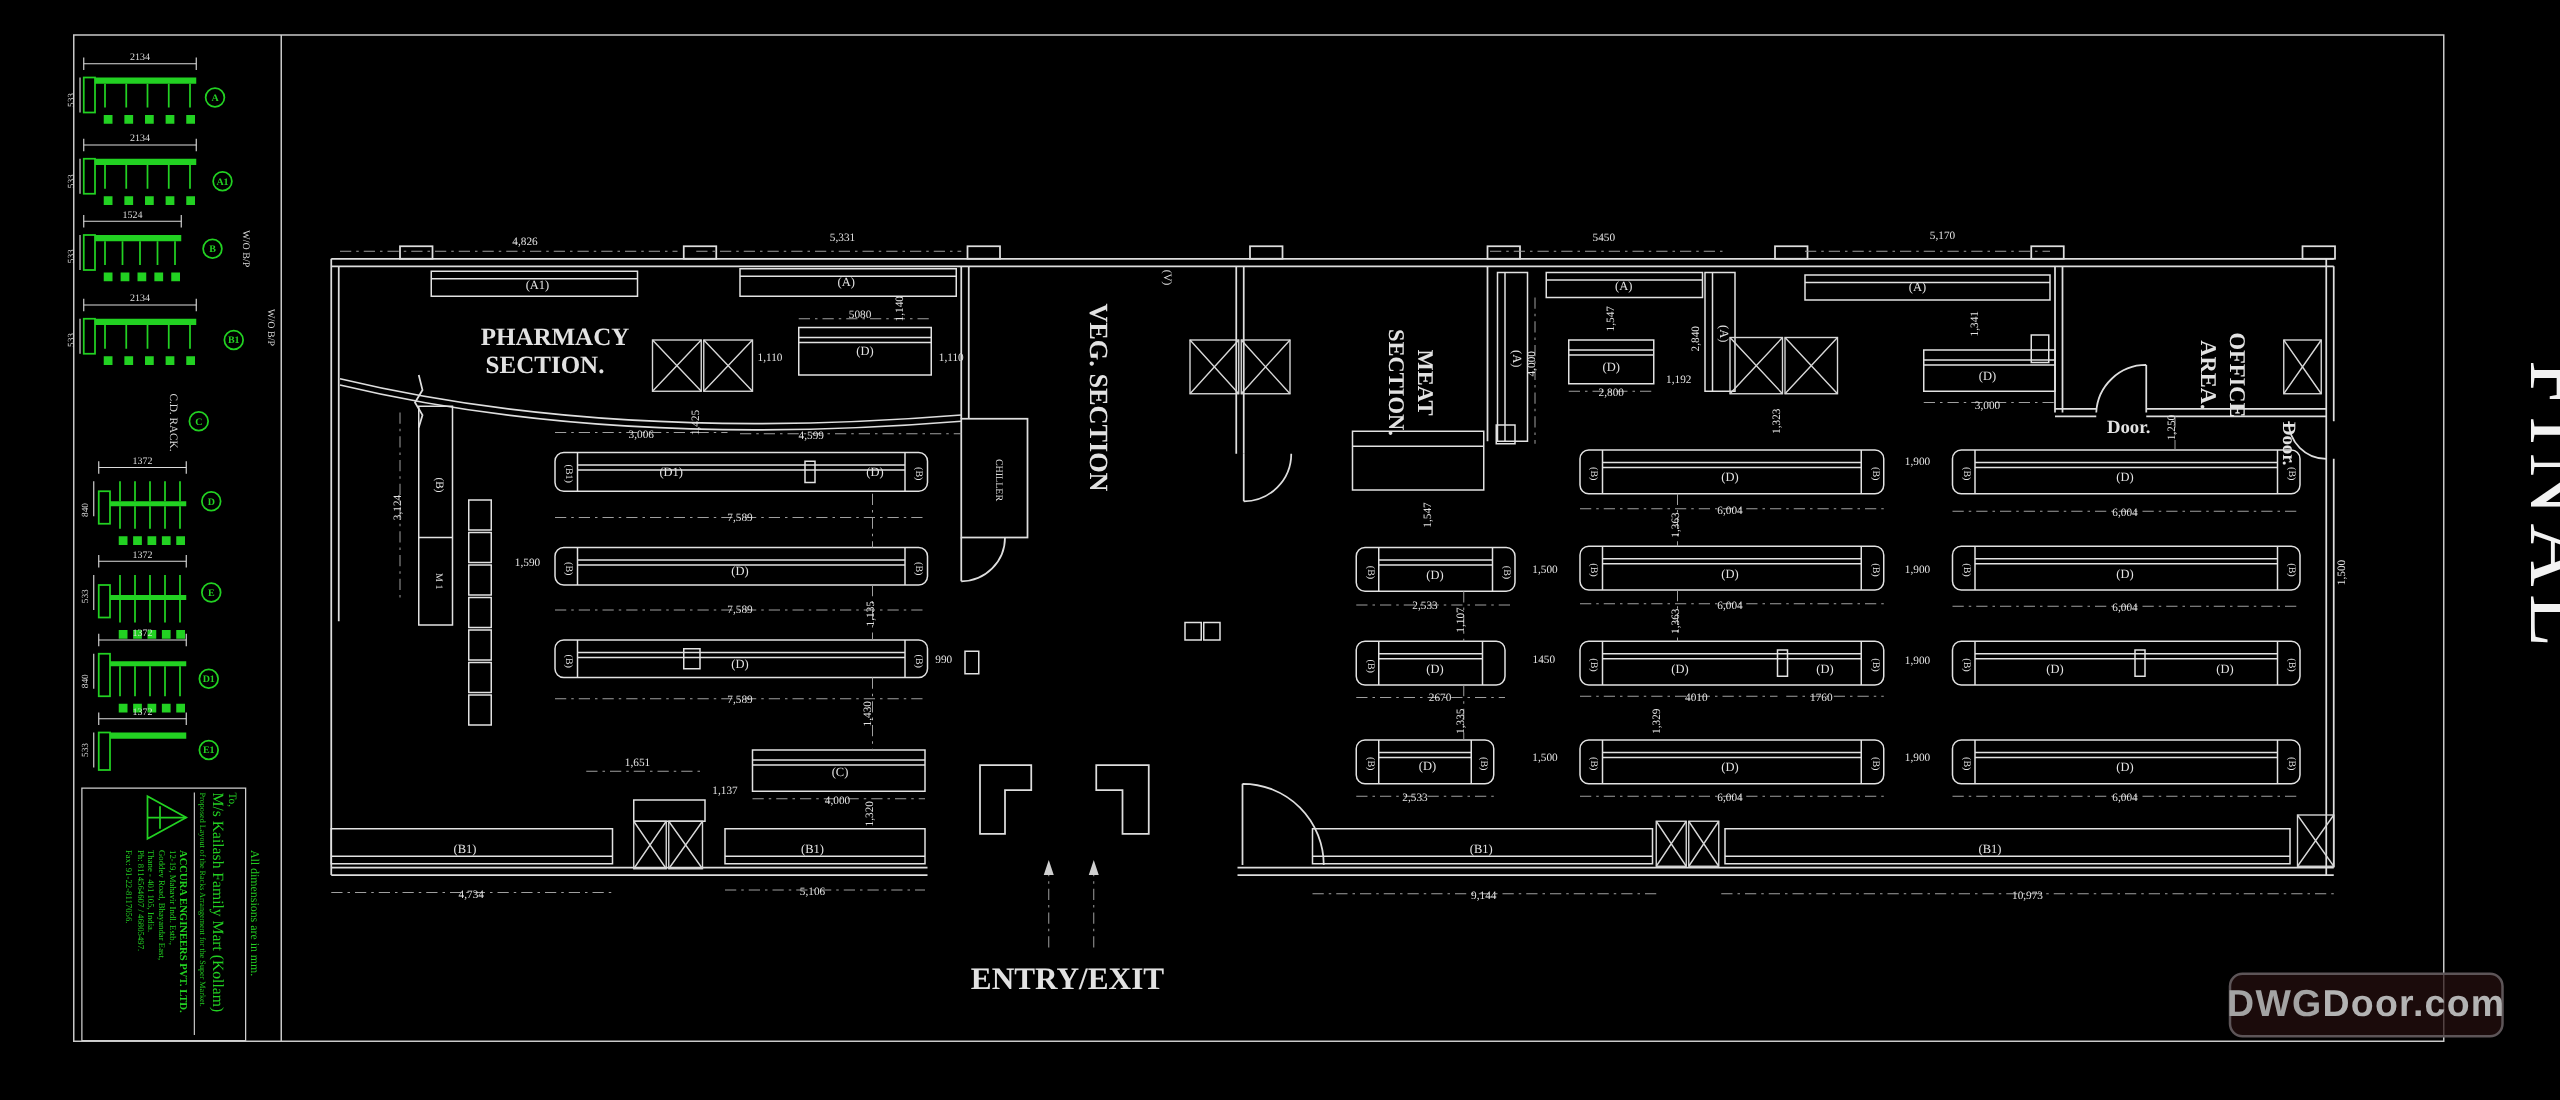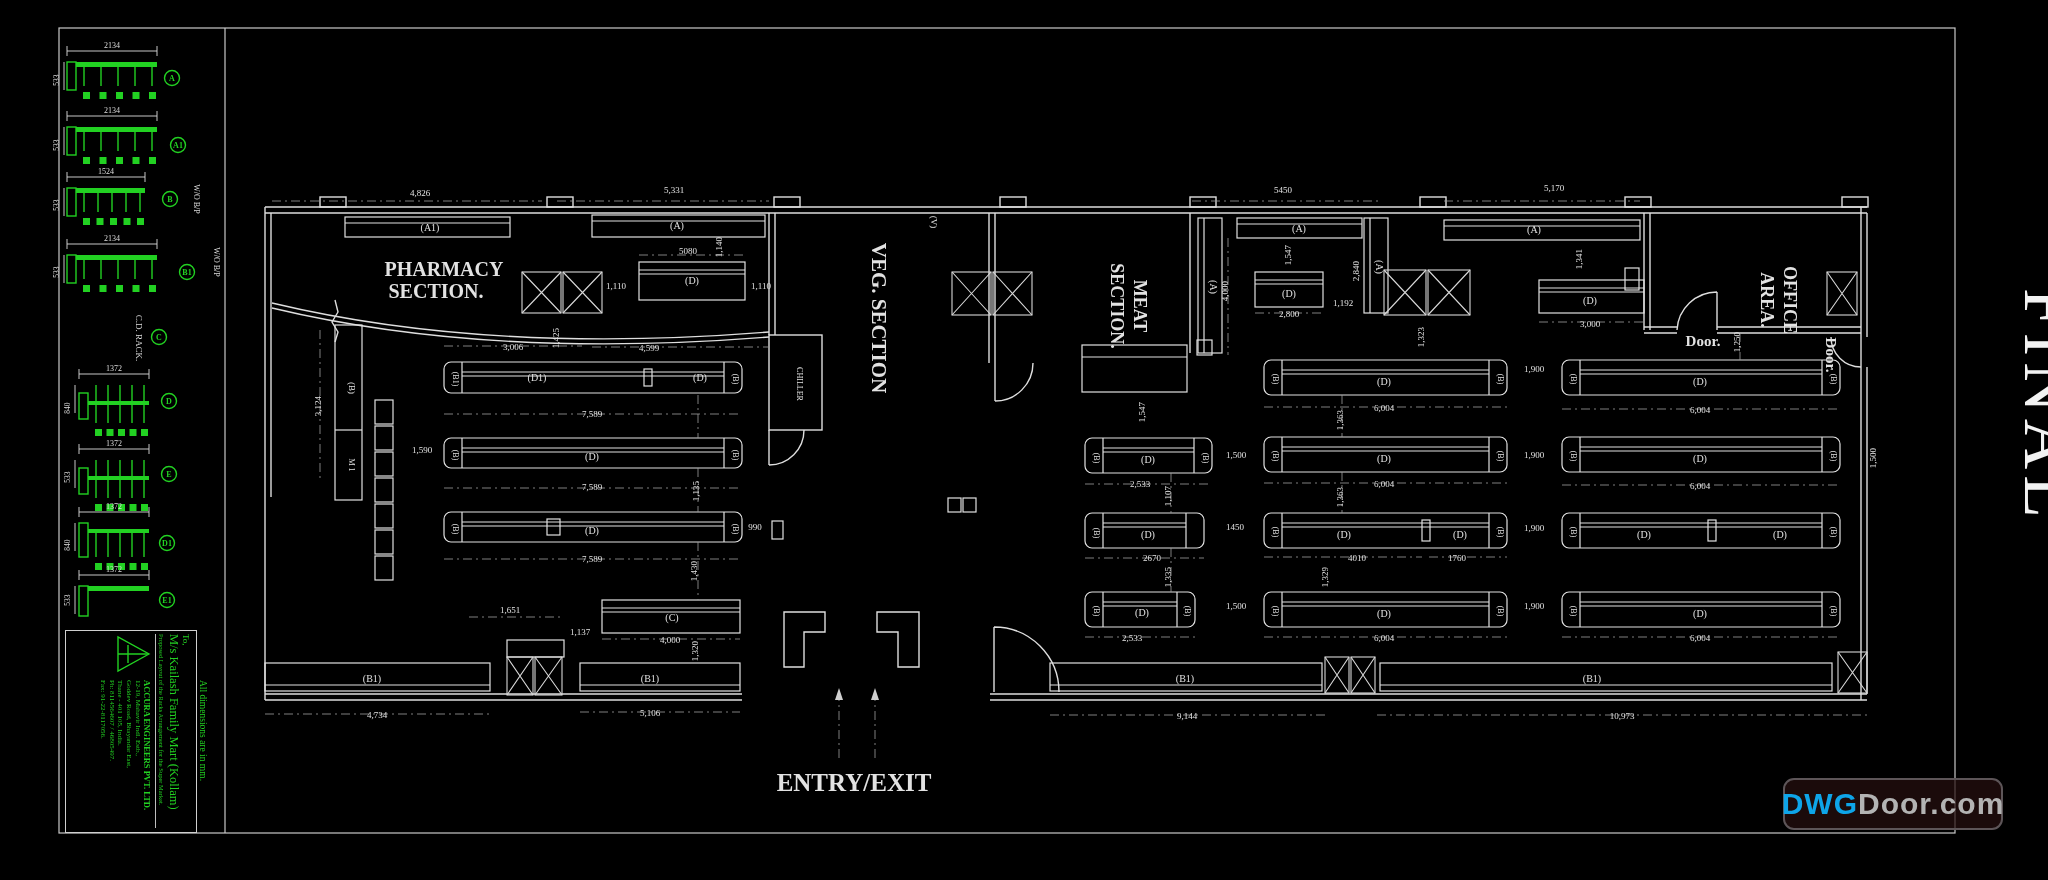--- a/index.html
+++ b/index.html
@@ -23,21 +23,21 @@
   .tb-sub{font-size:6.5px;border-bottom:1px solid #bdbdbd;padding-bottom:2px;margin:1px 0 3px 2px;white-space:nowrap;}
   .tb-row{display:flex;gap:6px;align-items:flex-start;margin-left:2px;}
   .tb-name{font-size:8.5px;font-weight:bold;white-space:nowrap;}
   .tb-line{font-size:7px;white-space:nowrap;line-height:1.25;}
   .units{position:absolute;left:101px;top:724px;width:200px;height:13px;transform:rotate(90deg);
          color:#22d122;font-size:9.5px;text-align:center;}
   
   .wm{position:absolute;left:1783px;top:778px;width:216px;height:48px;border:2px solid #5d5558;
       border-radius:11px;background:rgba(38,15,15,.72);display:flex;align-items:center;justify-content:center;
       font-family:"Liberation Sans",sans-serif;font-size:30px;letter-spacing:1px;}
-  .wm .dwg{color:#0ea5e9;font-weight:bold;}
+  .wm .dwg{color:#a3a3a3;font-weight:bold;}
   .wm .rest{color:#b3b3b3;font-weight:bold;}
 </style>
 </head>
 <body>
 
 <div id="stage">
 
   <svg id="cad" width="2048" height="880" viewBox="0 0 2048 880">
 
     <g>

